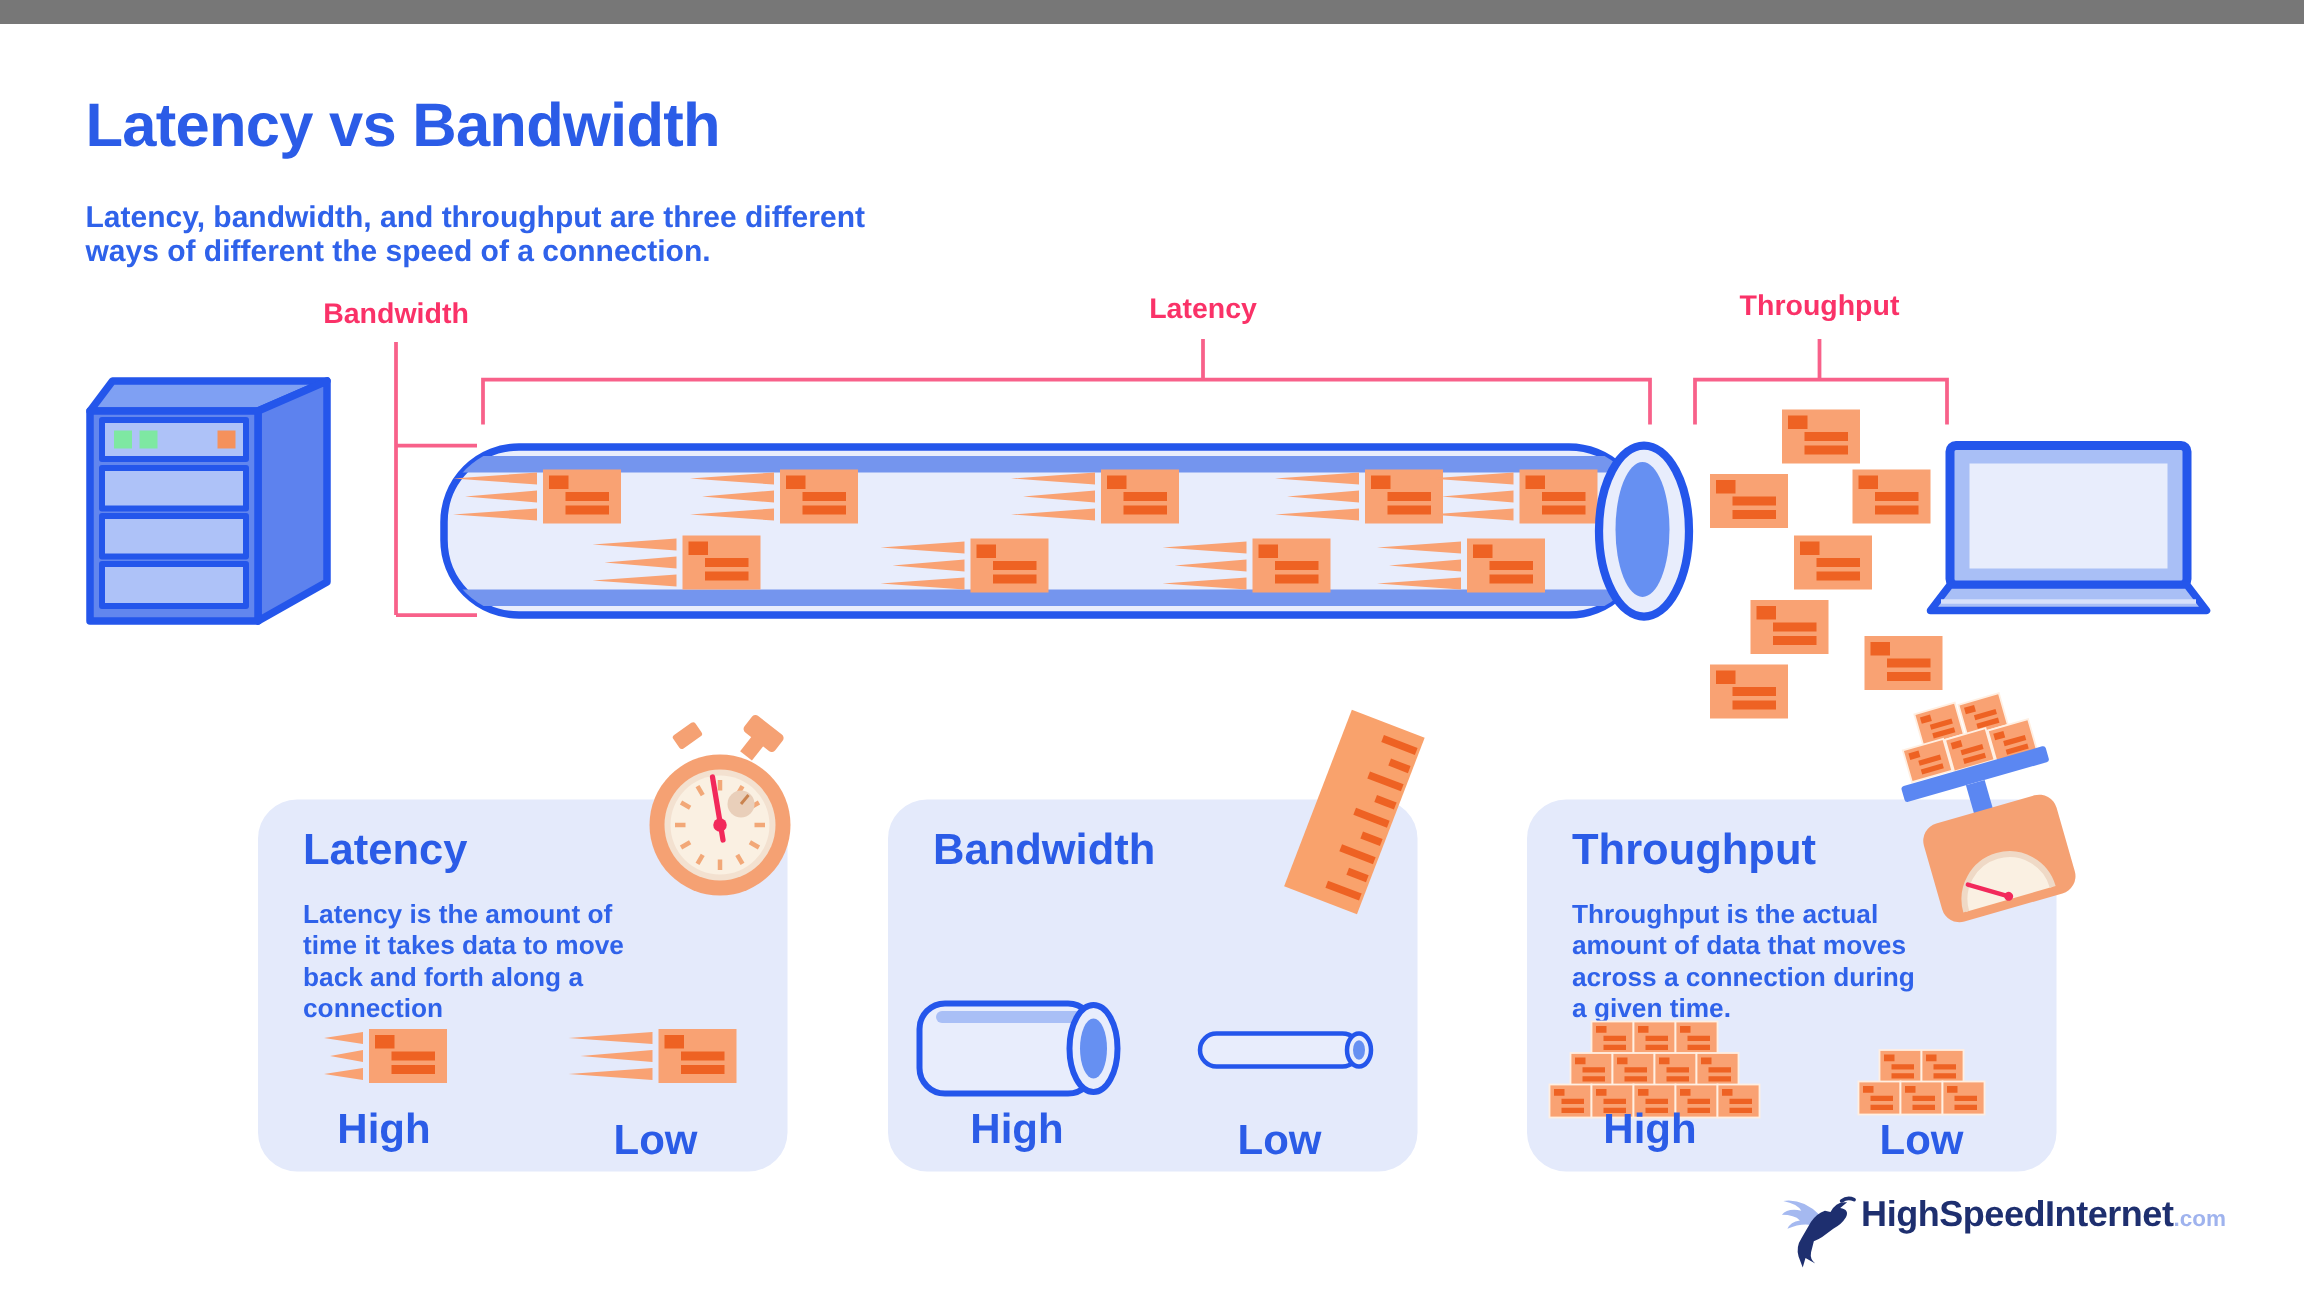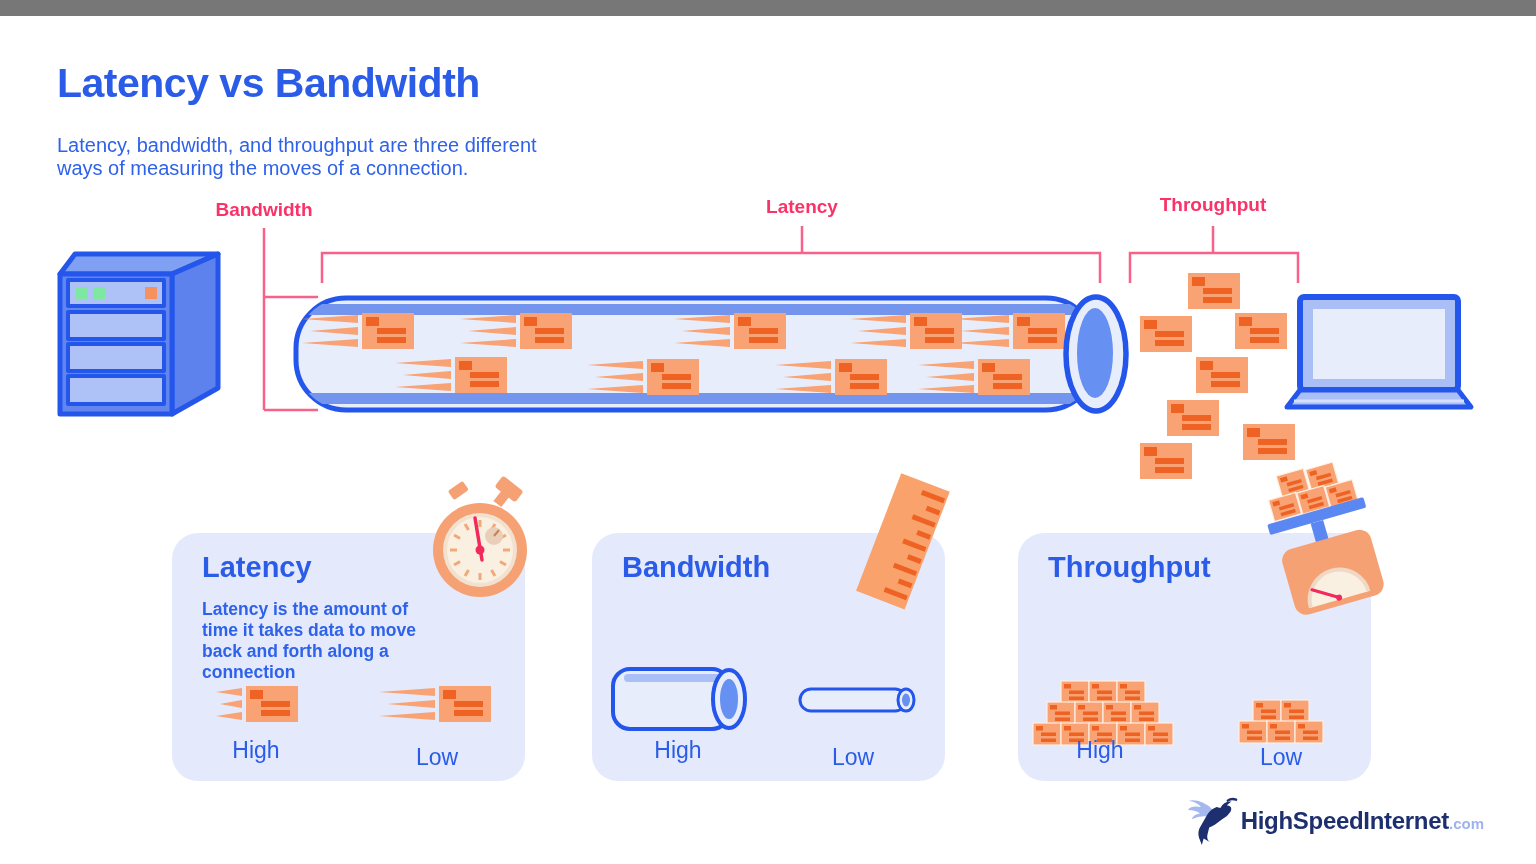--- a/index.html
+++ b/index.html
@@ -7,41 +7,41 @@
     --card-bg:#E4EAFB; --packet-orange:#F9A273; --packet-dark:#EE6223; --outline-blue:#2456EB;
     --pipe-fill:#E8EDFC; --pipe-band:#7495EE; --pipe-core:#6690F2; --icon-orange:#F5A173;
     --icon-cream:#FAF0E2; --needle-pink:#F2295B; --logo-navy:#1E2F6F; --logo-light:#9FB3EE;
     --server-front:#6286EE; --server-side:#5D82EE; --server-top:#7FA0F3; --slot-fill:#AEC2F8;
   }
   *{margin:0;padding:0;box-sizing:border-box}
   body{background:#777;font-family:"Liberation Sans",sans-serif}
   .stage{position:relative;width:1536px;height:864px;background:#ffffff;overflow:hidden;margin:16px auto}
   .abs{position:absolute}
   .page-title{left:57px;top:44px;font-size:41px;font-weight:800;letter-spacing:-0.5px;color:var(--accent-blue)}
-  .subtitle{left:57px;top:118px;font-size:20px;line-height:23px;color:var(--text-blue);font-weight:400}
+  .subtitle{left:57px;top:118px;font-size:20px;line-height:23px;color:var(--text-blue);font-weight:700}
   .pink-label{font-size:19px;font-weight:600;color:var(--label-pink);transform:translateX(-50%);white-space:nowrap}
   .card{position:absolute;top:517px;width:353px;height:248px;background:var(--card-bg);border-radius:26px}
   .card-title{position:absolute;left:30px;top:18px;font-size:29px;font-weight:800;color:var(--accent-blue)}
   .card-desc{position:absolute;left:30px;top:66px;font-size:17.5px;line-height:21px;color:var(--text-blue);font-weight:700}
-  .hl-label{position:absolute;transform:translateX(-50%);font-size:23px;font-weight:400;color:var(--accent-blue);white-space:nowrap}
-  .logo{position:absolute;right:52px;top:780px;display:flex;align-items:center;gap:4px}
+  .hl-label{position:absolute;transform:translateX(-50%);font-size:28px;font-weight:700;color:var(--accent-blue);white-space:nowrap}
+  .logo{position:absolute;right:52px;top:780px;display:flex;align-items:flex-start;gap:4px}
   .logo-text{display:flex;align-items:baseline}
   .brand{font-size:24px;font-weight:800;color:var(--logo-navy);letter-spacing:-0.3px}
   .brand-suffix{font-size:15px;font-weight:700;color:var(--logo-light)}
   svg{display:block;overflow:visible}
 </style>
 </head>
 <body>
 
 <div class="stage">
 
   <h1 class="abs page-title">Latency vs Bandwidth</h1>
   <div class="abs subtitle">
     <div>Latency, bandwidth, and throughput are three different</div>
-    <div>ways of measuring the moves of a connection.</div>
+    <div>ways of different the speed of a connection.</div>
   </div>
 
   <div class="abs pink-label" style="left:264px;top:183px">Bandwidth</div>
   <div class="abs pink-label" style="left:802px;top:180px">Latency</div>
   <div class="abs pink-label" style="left:1213px;top:178px">Throughput</div>
 
   <svg class="abs" style="left:0;top:0" width="1536" height="470" viewBox="0 0 1536 470">
     <defs>
       <g id="pkt">
         <rect width="52" height="36" fill="var(--packet-orange,#F9A273)"></rect>
@@ -192,20 +192,21 @@
       <rect x="2" y="4" width="106" height="22" rx="11" fill="var(--pipe-fill,#E8EDFC)" stroke="var(--outline-blue,#2456EB)" stroke-width="3"></rect>
       <ellipse cx="108" cy="15" rx="8" ry="11" fill="var(--pipe-fill,#E8EDFC)" stroke="var(--outline-blue,#2456EB)" stroke-width="3"></ellipse>
       <ellipse cx="108" cy="15" rx="4" ry="6.5" fill="var(--pipe-core,#6690F2)"></ellipse>
     </svg>
     <div class="hl-label" style="left:86px;top:204px">High</div>
     <div class="hl-label" style="left:261px;top:211px">Low</div>
   </div>
 
   <div class="card" style="left:1018px">
     <div class="card-title">Throughput</div>
+    <div class="card-desc" style="width:235px">Throughput is the actual amount of data that moves across a connection during a given time.</div>
     <svg class="abs" style="left:14px;top:148px" width="145" height="68" viewBox="0 0 145 68">
       <use href="#minipkt" x="29" y="0"></use>
         <use href="#minipkt" x="57" y="0"></use>
         <use href="#minipkt" x="85" y="0"></use>
       <use href="#minipkt" x="15" y="21"></use>
         <use href="#minipkt" x="43" y="21"></use>
         <use href="#minipkt" x="71" y="21"></use>
         <use href="#minipkt" x="99" y="21"></use>
       <use href="#minipkt" x="1" y="42"></use>
         <use href="#minipkt" x="29" y="42"></use>

